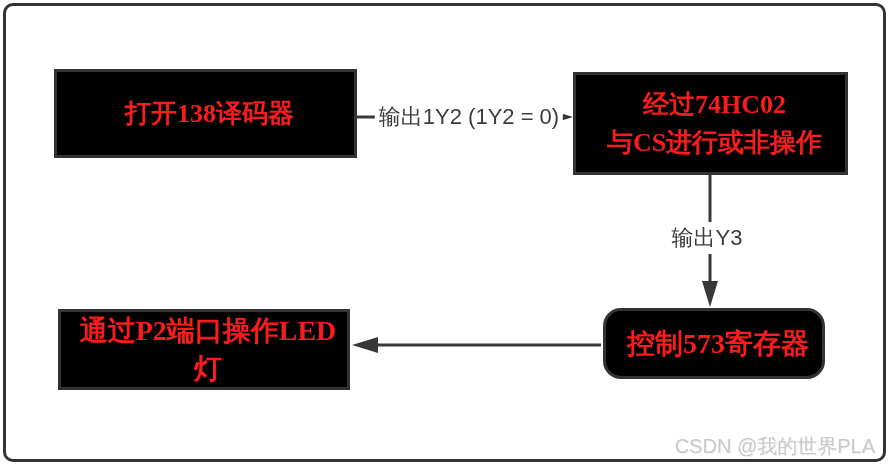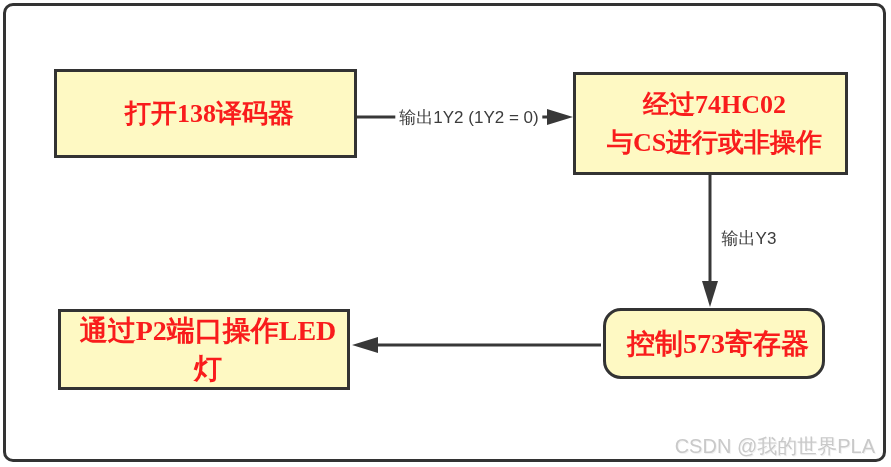--- a/index.html
+++ b/index.html
@@ -36,47 +36,47 @@
     fill: none;
   }
   .edge-head {
     fill: var(--edge-color, #383838);
     stroke: none;
   }
   .node {
     position: absolute;
     box-sizing: border-box;
     border: 3px solid var(--node-border, #333333);
-    background: #fef9c3;
+    background: #000000;
     color: var(--node-text, #f91c1c);
     display: flex;
     flex-direction: column;
     justify-content: center;
     align-items: center;
     text-align: center;
     font-family: "Liberation Serif", "DejaVu Serif", serif;
     font-weight: bold;
     padding-left: 8px;
   }
   .node .line { line-height: 38px; }
   .node-1 { left: 54px;  top: 69px;  width: 303px; height: 89px; font-size: 26px; }
   .node-2 { left: 573px; top: 72px;  width: 275px; height: 103px; font-size: 26px; }
   .node-3 { left: 603px; top: 308px; width: 222px; height: 71px; font-size: 28px; border-radius: 18px; }
   .node-4 { left: 58px;  top: 309px; width: 292px; height: 81px; font-size: 28px; }
   .edge-label {
     position: absolute;
     transform: translate(-50%, -50%);
     background: #ffffff;
     color: var(--edge-label, #3c3c3c);
-    font-size: 17px;
+    font-size: 22px;
     padding: 1px 4px;
     white-space: nowrap;
   }
   .edge-label-1 { left: 469px; top: 117px; }
-  .edge-label-2 { left: 749px; top: 238px; }
+  .edge-label-2 { left: 707px; top: 238px; }
   .watermark {
     position: absolute;
     right: 16px;
     bottom: 7px;
     color: var(--watermark, #c9c9c9);
     font-size: 20px;
     text-shadow: 1px 1px 0 #f2f2f2;
     white-space: nowrap;
   }
 </style>

